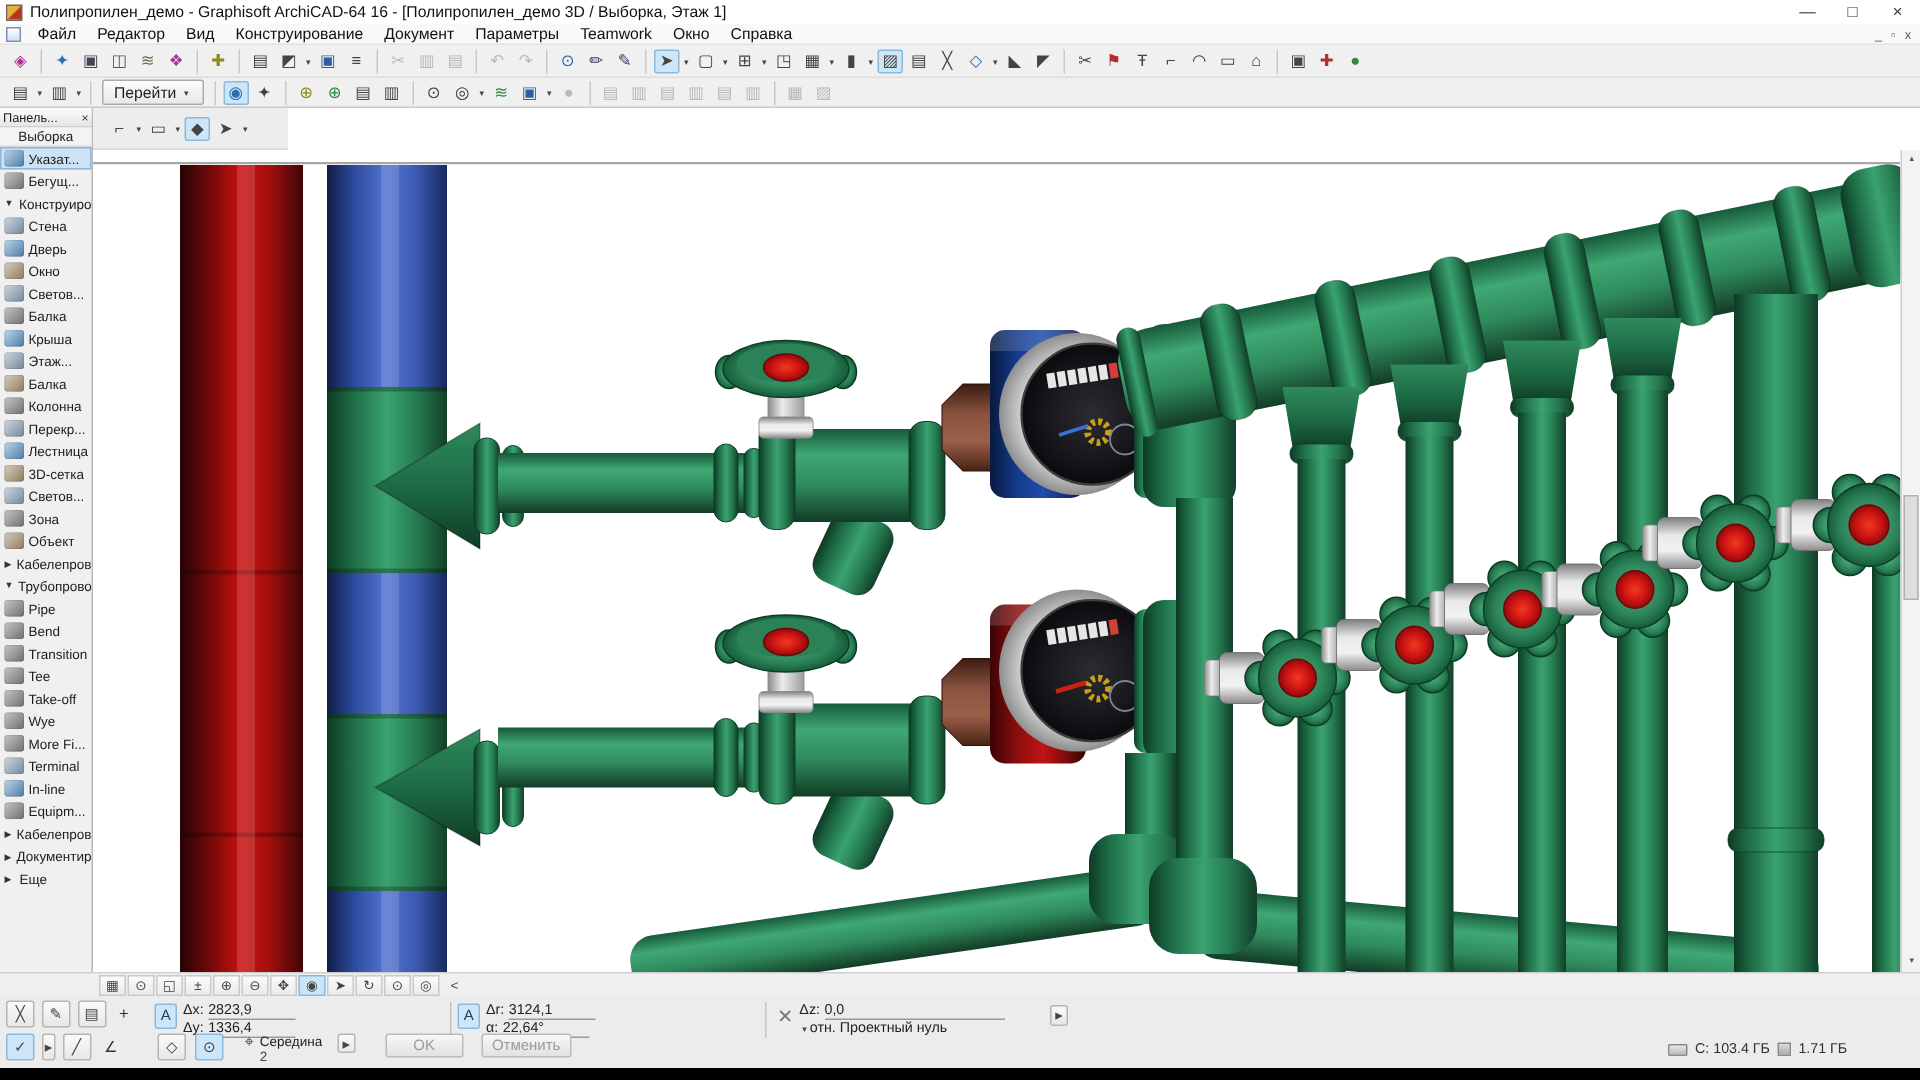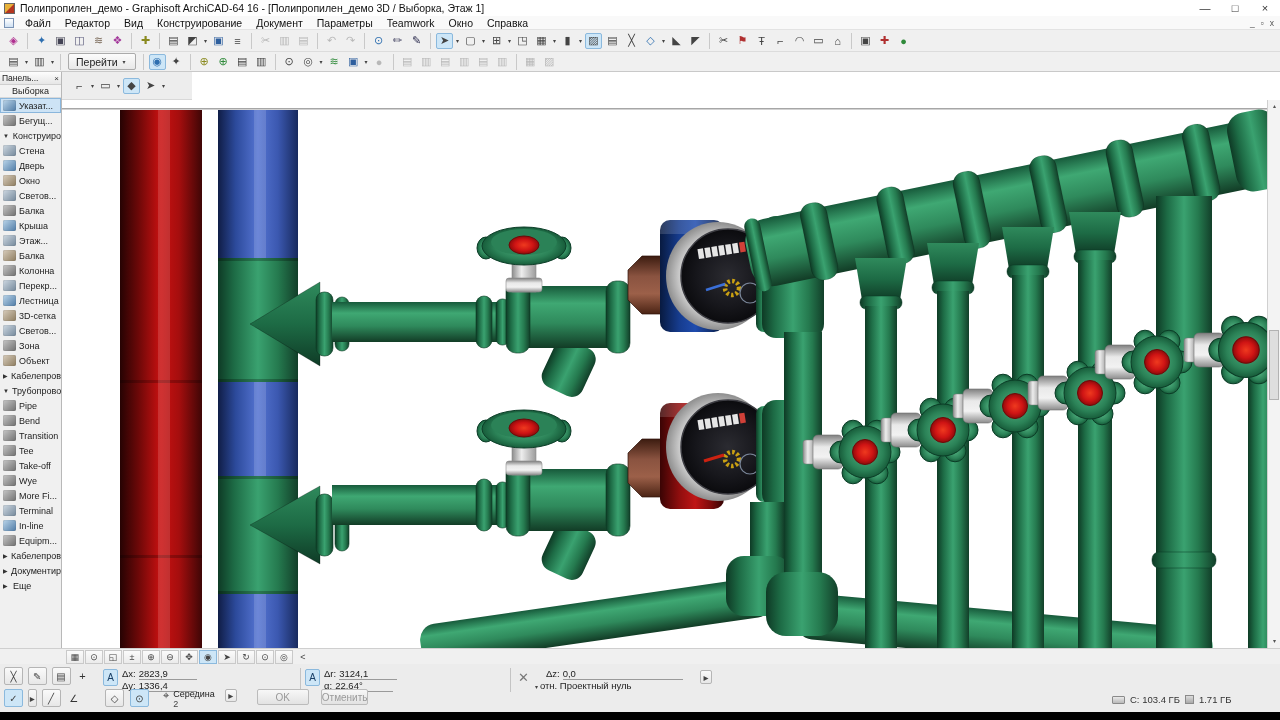--- a/index.html
+++ b/index.html
@@ -671,39 +671,39 @@
       <span class="cico">A</span>
       <span>
         <span class="crow" style="display:block;"><span class="clbl">Δr:</span><span class="cval">3124,1</span></span>
         <span class="crow" style="display:block;"><span class="clbl">α:</span><span class="cval">22,64°</span></span>
       </span>
     </div>
     <span class="abs csep" style="left:500px;top:4px;"></span>
     <div class="abs cgrp" style="left:518px;top:4px;">
       <span style="font-size:13px;color:#777;margin-top:2px;">✕</span>
       <span>
-        <span class="crow" style="display:block;margin-left:13px;"><span class="clbl">Δz:</span><span class="cval" style="min-width:120px;">0,0</span></span>
+        <span class="crow" style="display:block;"><span class="clbl">Δz:</span><span class="cval" style="min-width:120px;">0,0</span></span>
         <span class="crow" style="display:block;"><span class="dd">▾</span><span>отн. Проектный нуль</span></span>
       </span>
     </div>
     <span class="abs sqbtn" style="left:700px;top:6px;width:12px;height:14px;">▸</span>
 
     <div class="abs" style="left:105px;top:25px;display:flex;align-items:flex-start;gap:4px;">
       <span class="sqbtn">◇</span>
       <span class="sqbtn sel">⊙</span>
       <span class="snap" style="margin-left:8px;">
         <span style="font-size:11px;color:#444;">⌖</span>
         <span>
           <span style="display:block;">Середина</span>
           <span style="display:block;color:#444;">2</span>
         </span>
       </span>
       <span class="sqbtn" style="width:12px;height:13px;margin-left:6px;">▸</span>
       <span class="btn" style="margin-left:14px;">OK</span>
-      <span class="btn" style="width:47px;">Отменить</span>
+      <span class="btn" style="width:60px;">Отменить</span>
     </div>
   </div>
 
   <div class="abs status">
     <span class="disk"></span>
     <span>C: 103.4 ГБ</span>
     <span class="chip"></span>
     <span>1.71 ГБ</span>
   </div>
 

